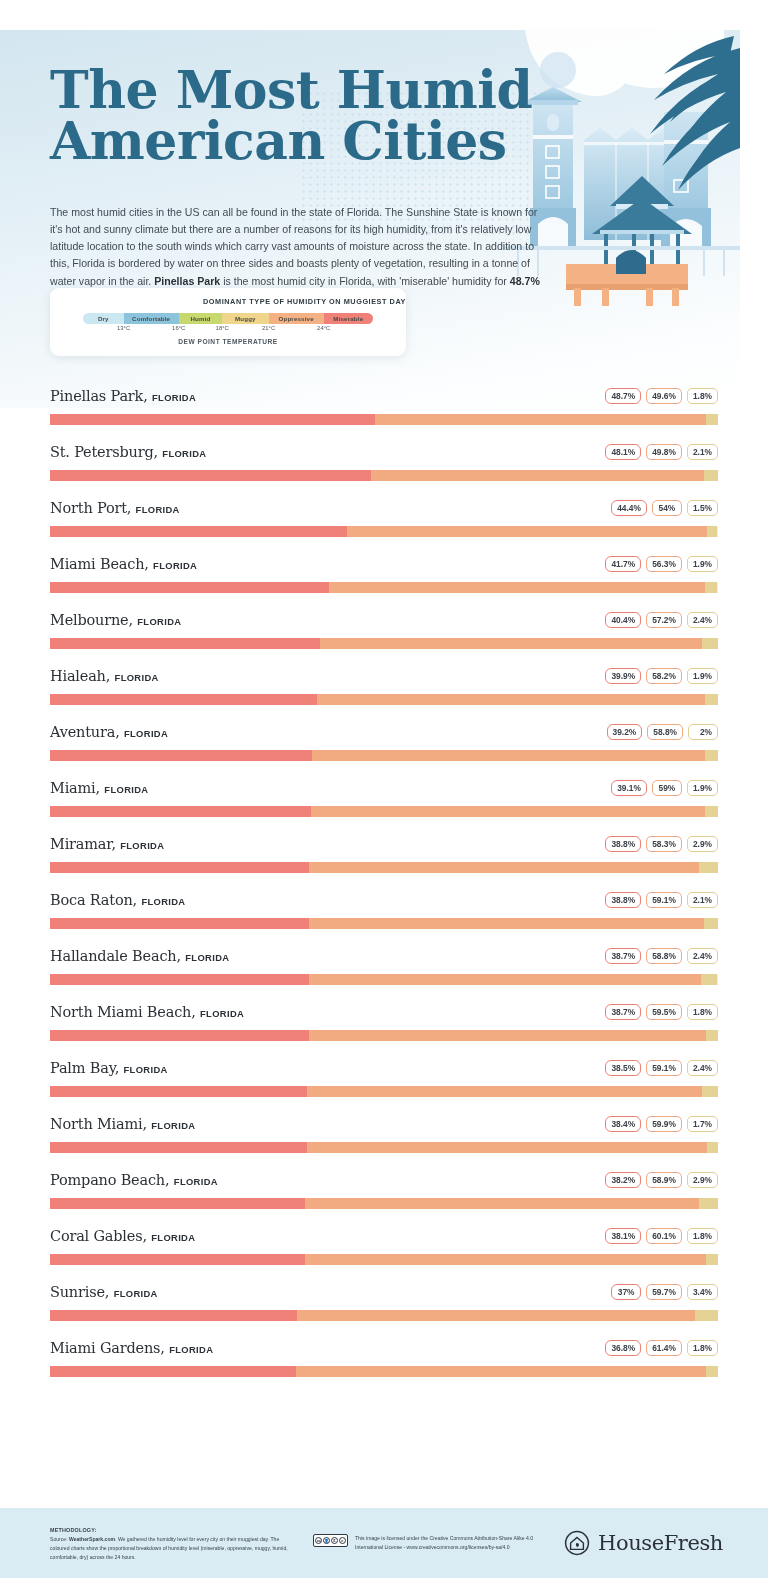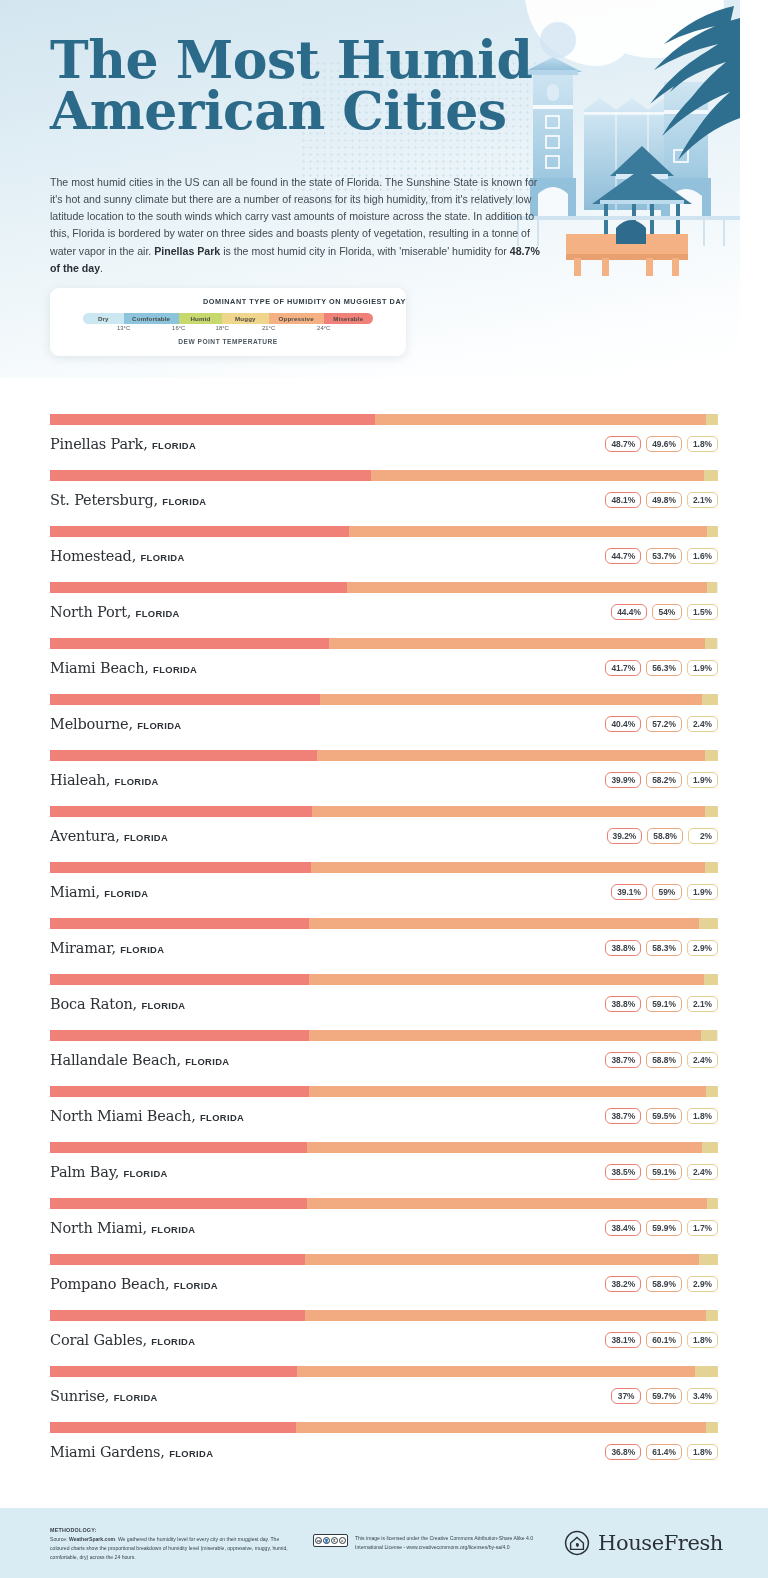--- a/index.html
+++ b/index.html
@@ -9,20 +9,21 @@
     background:#ffffff;
     width:768px; height:1578px;
     position:relative; overflow:hidden;
   }
 
   
   .header {
     position:relative; width:740px; height:378px;
     background:linear-gradient(170deg,#d3e6f0 0%, #dcebf3 22%, #e9f3f8 48%, #f4f9fb 70%, #fdfeff 88%, #ffffff 100%);
     overflow:hidden;
+    margin-top:30px;
   }
   .hdr-dots{
     position:absolute; left:300px; top:60px; width:250px; height:150px;
     background-image:radial-gradient(#c3dae8 1px, transparent 1.1px);
     background-size:7px 7px; opacity:.55; pointer-events:none;
   }
   .title {
     position:absolute; left:50px; top:34px; width:520px;
     font-family:"DejaVu Serif", serif;
     font-weight:bold; font-size:52px; line-height:.99;
@@ -65,21 +66,21 @@
   .legend-foot{
     text-align:center; font-size:6.6px; font-weight:bold;
     letter-spacing:.5px; color:#4c5760; margin-top:3px;
   }
 
   
   .rows{ position:absolute; left:0; top:378px; width:768px; }
   .row{ position:relative; height:56px; }
   .row-head{
     position:absolute; left:50px; right:50px; top:9px;
-    display:flex; align-items:center; justify-content:space-between;margin-top:48px;
+    display:flex; align-items:center; justify-content:space-between;
   }
   .city{
     font-family:"DejaVu Serif", serif;
     font-size:14.5px; color:#2b3137; white-space:nowrap; letter-spacing:-.2px;
   }
   .state{
     font-family:"Liberation Sans", sans-serif;
     font-size:9.4px; font-weight:bold; letter-spacing:.35px; color:#2b3137;
   }
   .badges{ display:flex; gap:5px; align-items:center; }
@@ -293,35 +294,20 @@
         </div>
       </div>
       <div class="bar">
         <div class="seg s-miserable" style="width: 48.1%;"></div>
         <div class="seg s-oppressive" style="width: 49.8%;"></div>
         <div class="seg s-muggy" style="width: 2.1%;"></div>
       </div>
     </div>
     <div class="row">
       <div class="row-head">
-        <div><span class="city">Homestead, </span><span class="state">FLORIDA</span></div>
-        <div class="badges">
-          <div class="badge b1">44.7%</div>
-          <div class="badge b2">53.7%</div>
-          <div class="badge b3">1.6%</div>
-        </div>
-      </div>
-      <div class="bar">
-        <div class="seg s-miserable" style="width: 44.7%;"></div>
-        <div class="seg s-oppressive" style="width: 53.7%;"></div>
-        <div class="seg s-muggy" style="width: 1.6%;"></div>
-      </div>
-    </div>
-    <div class="row">
-      <div class="row-head">
         <div><span class="city">North Port, </span><span class="state">FLORIDA</span></div>
         <div class="badges">
           <div class="badge b1">44.4%</div>
           <div class="badge b2">54%</div>
           <div class="badge b3">1.5%</div>
         </div>
       </div>
       <div class="bar">
         <div class="seg s-miserable" style="width: 44.4%;"></div>
         <div class="seg s-oppressive" style="width: 54%;"></div>

